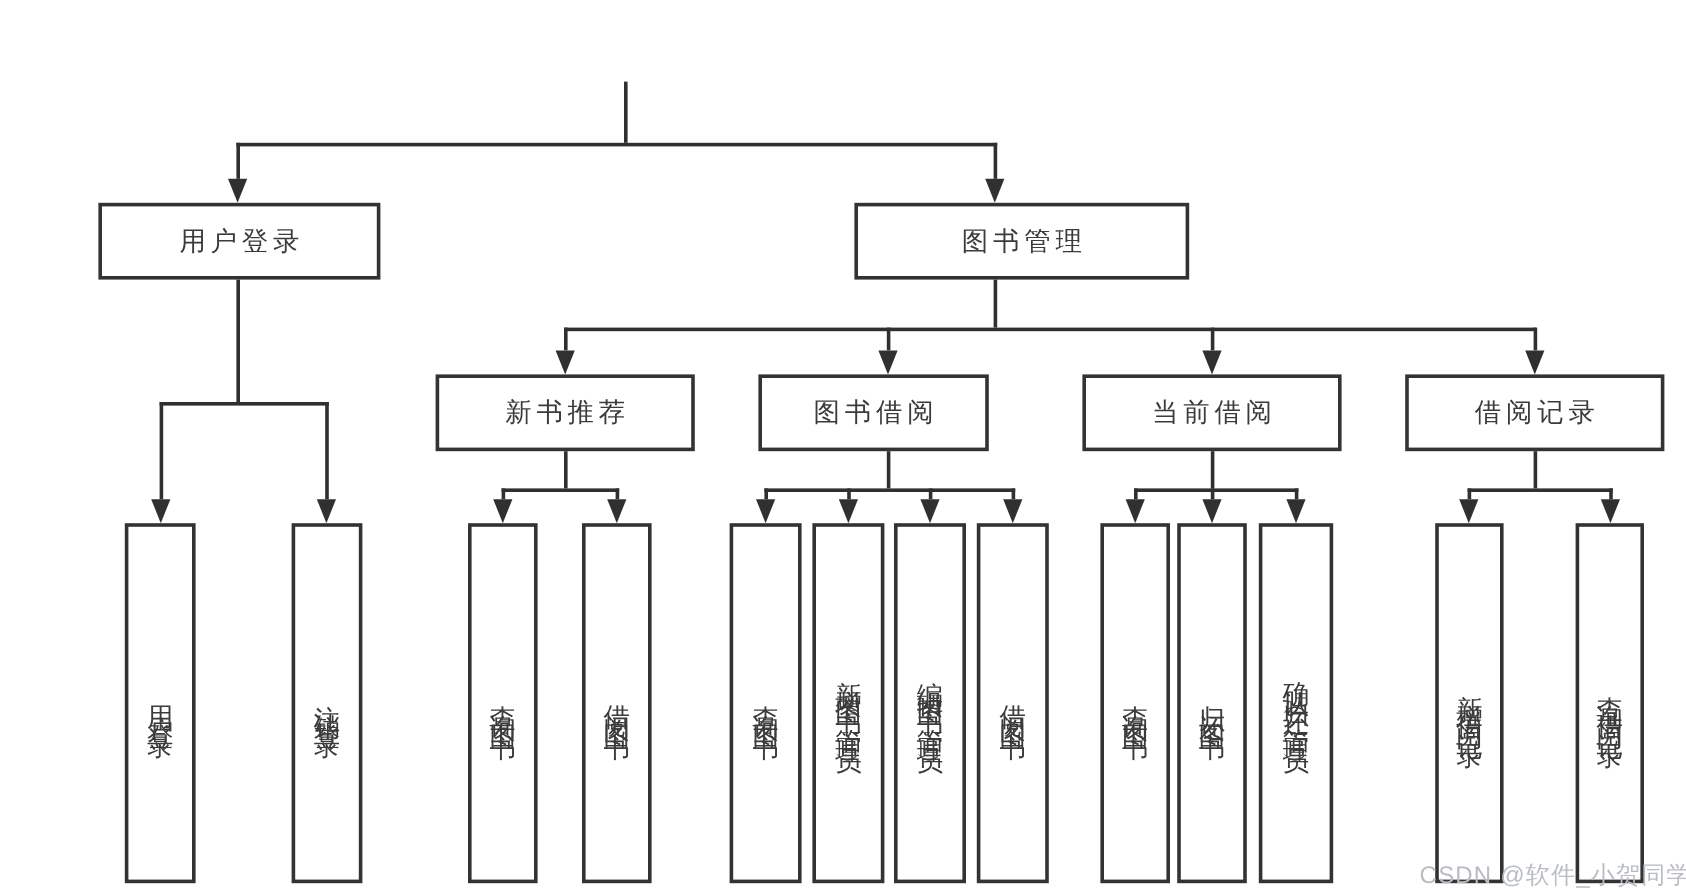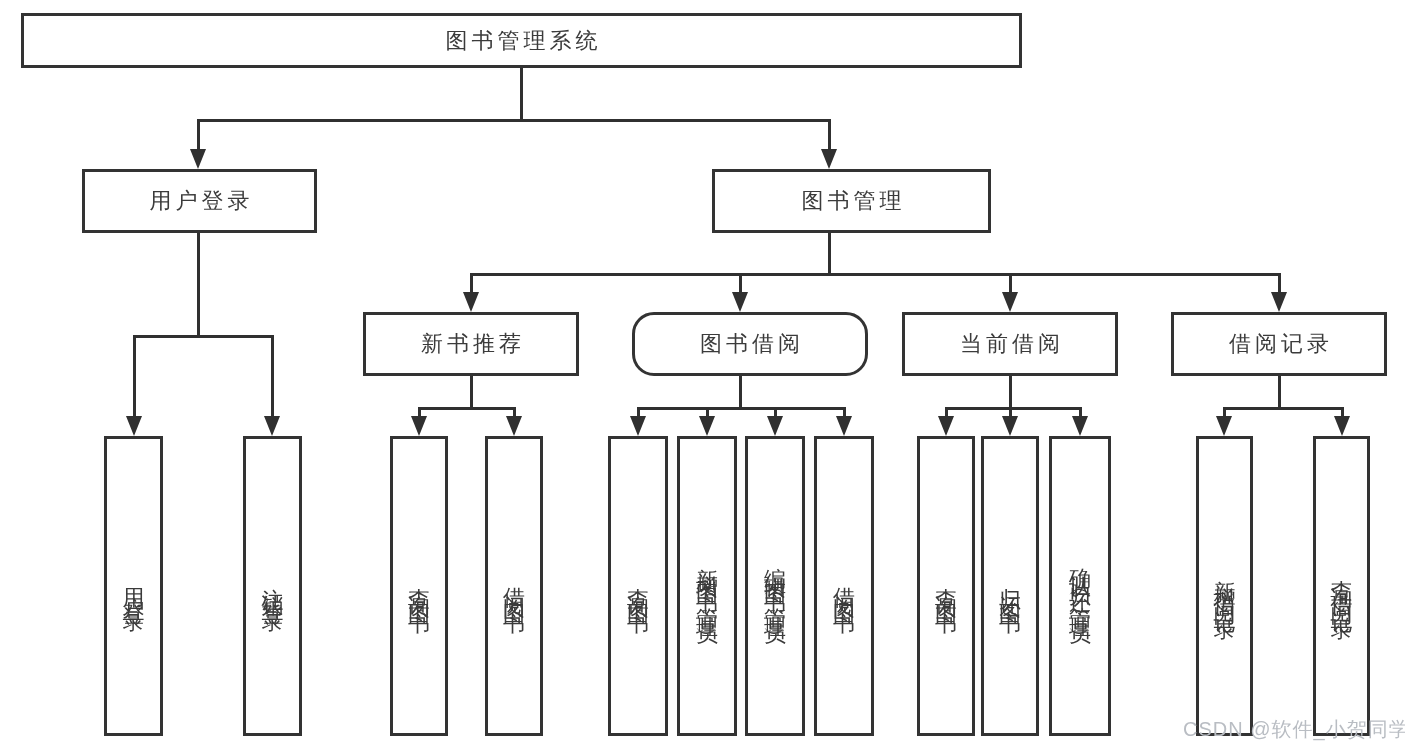--- a/index.html
+++ b/index.html
@@ -60,23 +60,20 @@
     letter-spacing: 1px;
     color: var(--watermark);
     white-space: nowrap;
   }
 </style>
 </head>
 <body>
 
 <div id="stage">
 
-  <div class="box" style="left:21px; top:13px; width:1001px; height:55px;">
-    <span class="h-label">图书管理系统</span>
-  </div>
 
   <div class="vline" style="left:520px; top:68px; width:3px; height:51px;"></div>
   <div class="hline" style="left:197px; top:119px; width:634px; height:3px;"></div>
   <div class="vline" style="left:196.5px; top:119px; width:3px; height:30px;"></div>
   <div class="arrow" style="left:190px; top:149px;"></div>
   <div class="vline" style="left:828px; top:119px; width:3px; height:30px;"></div>
   <div class="arrow" style="left:821px; top:149px;"></div>
 
   <div class="box" style="left:82px; top:169px; width:235px; height:64px;">
     <span class="h-label">用户登录</span>
@@ -99,21 +96,21 @@
   <div class="vline" style="left:738.5px; top:273px; width:3px; height:19px;"></div>
   <div class="arrow" style="left:732px; top:292px;"></div>
   <div class="vline" style="left:1008.5px; top:273px; width:3px; height:19px;"></div>
   <div class="arrow" style="left:1002px; top:292px;"></div>
   <div class="vline" style="left:1277.5px; top:273px; width:3px; height:19px;"></div>
   <div class="arrow" style="left:1271px; top:292px;"></div>
 
   <div class="box" style="left:363px; top:312px; width:216px; height:64px;">
     <span class="h-label">新书推荐</span>
   </div>
-  <div class="box" style="left:632px; top:312px; width:236px; height:64px;border-radius:22px;">
+  <div class="box" style="left:632px; top:312px; width:192px; height:64px;">
     <span class="h-label">图书借阅</span>
   </div>
   <div class="box" style="left:902px; top:312px; width:216px; height:64px;">
     <span class="h-label">当前借阅</span>
   </div>
   <div class="box" style="left:1171px; top:312px; width:216px; height:64px;">
     <span class="h-label">借阅记录</span>
   </div>
 
   <div class="vline" style="left:469.5px; top:376px; width:3px; height:31px;"></div>

